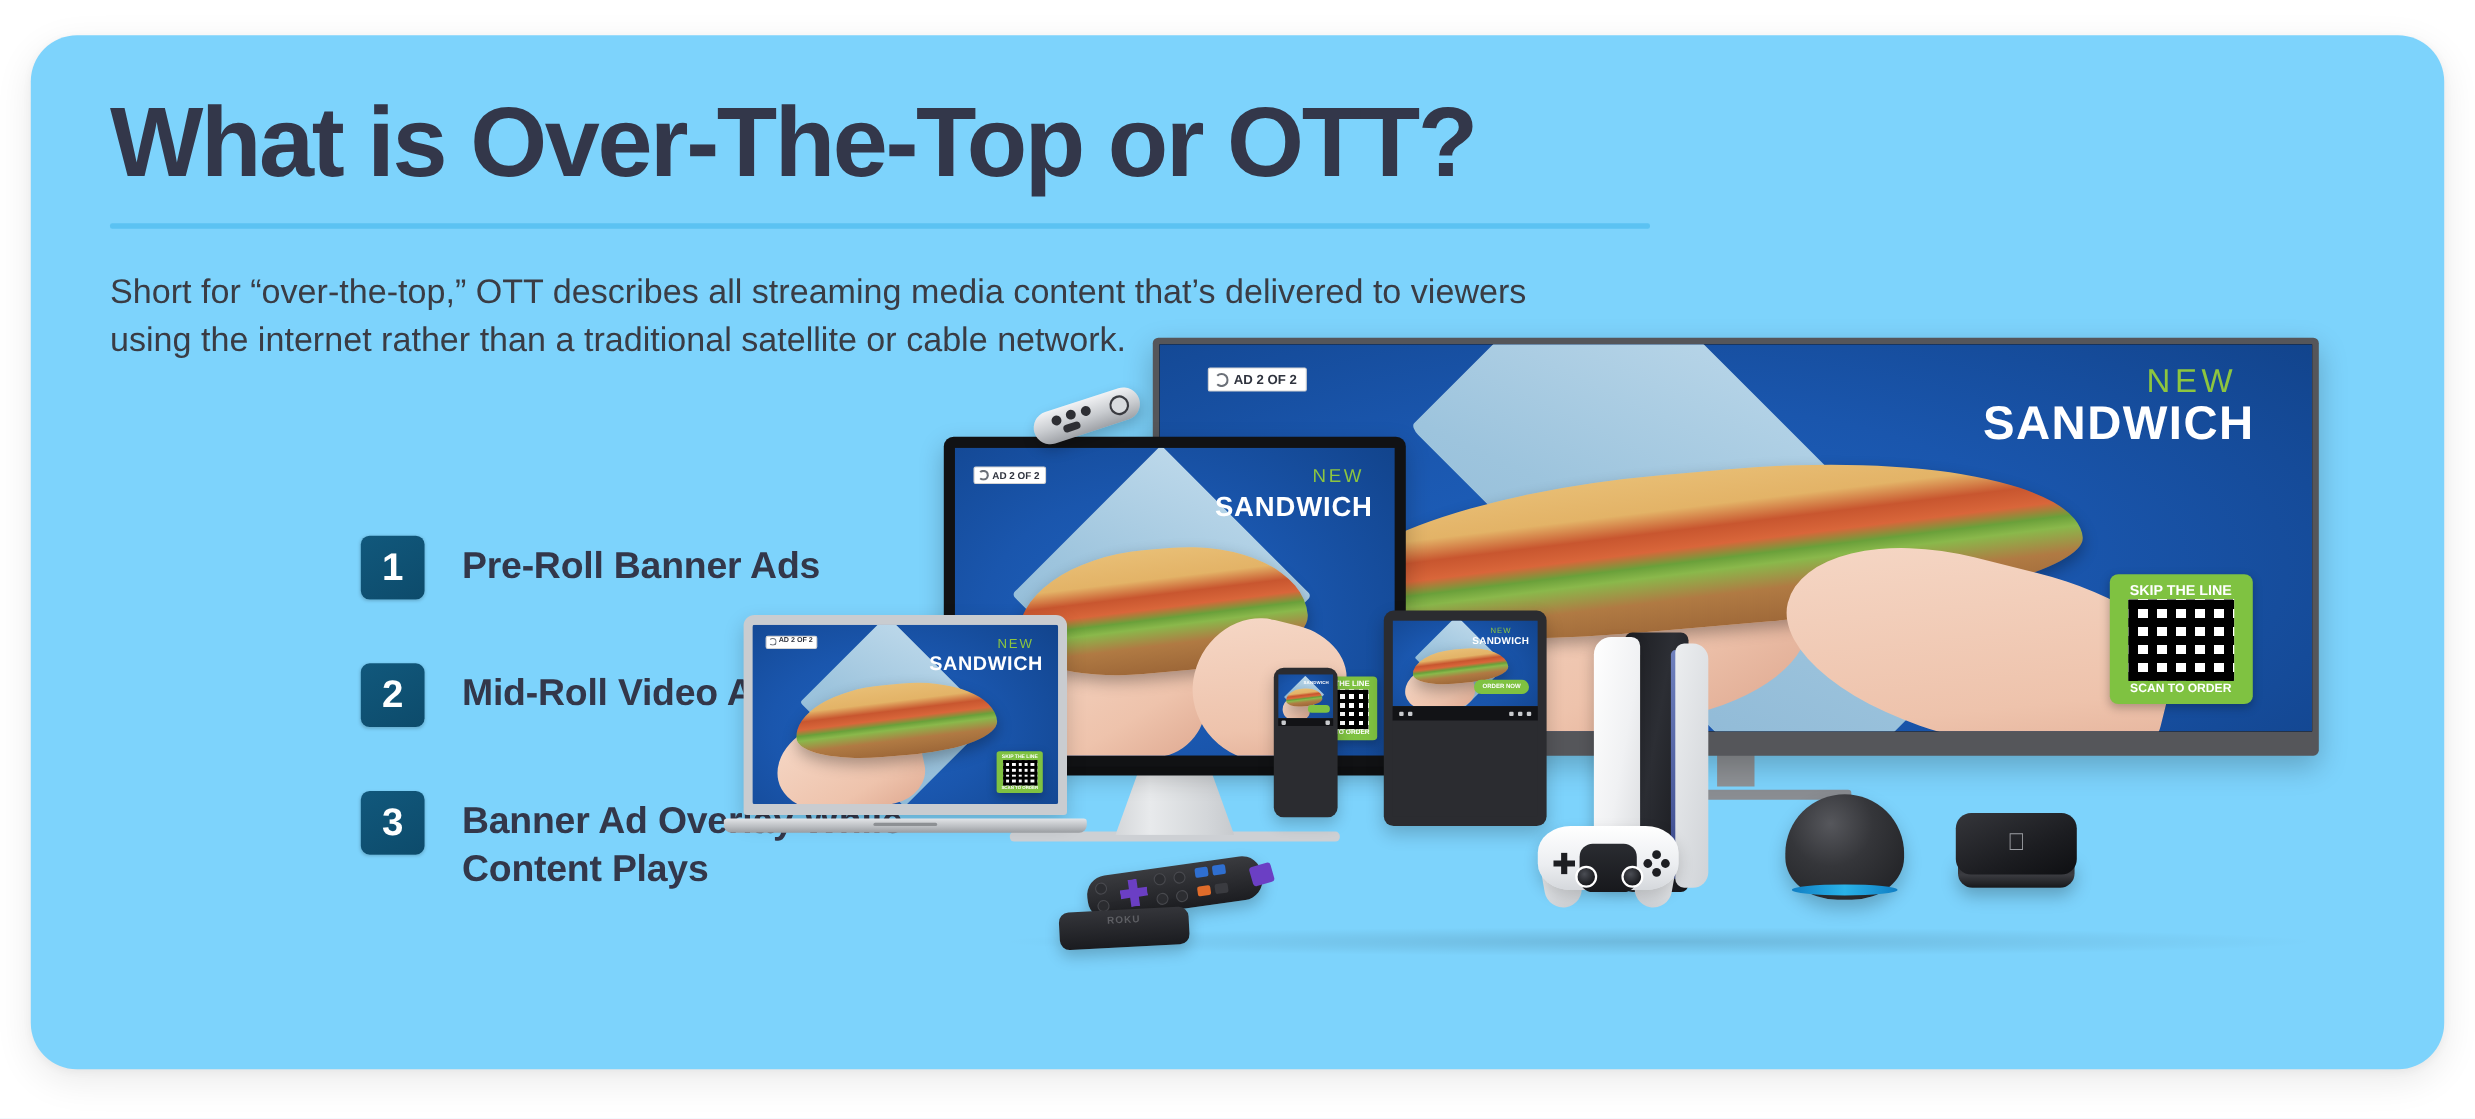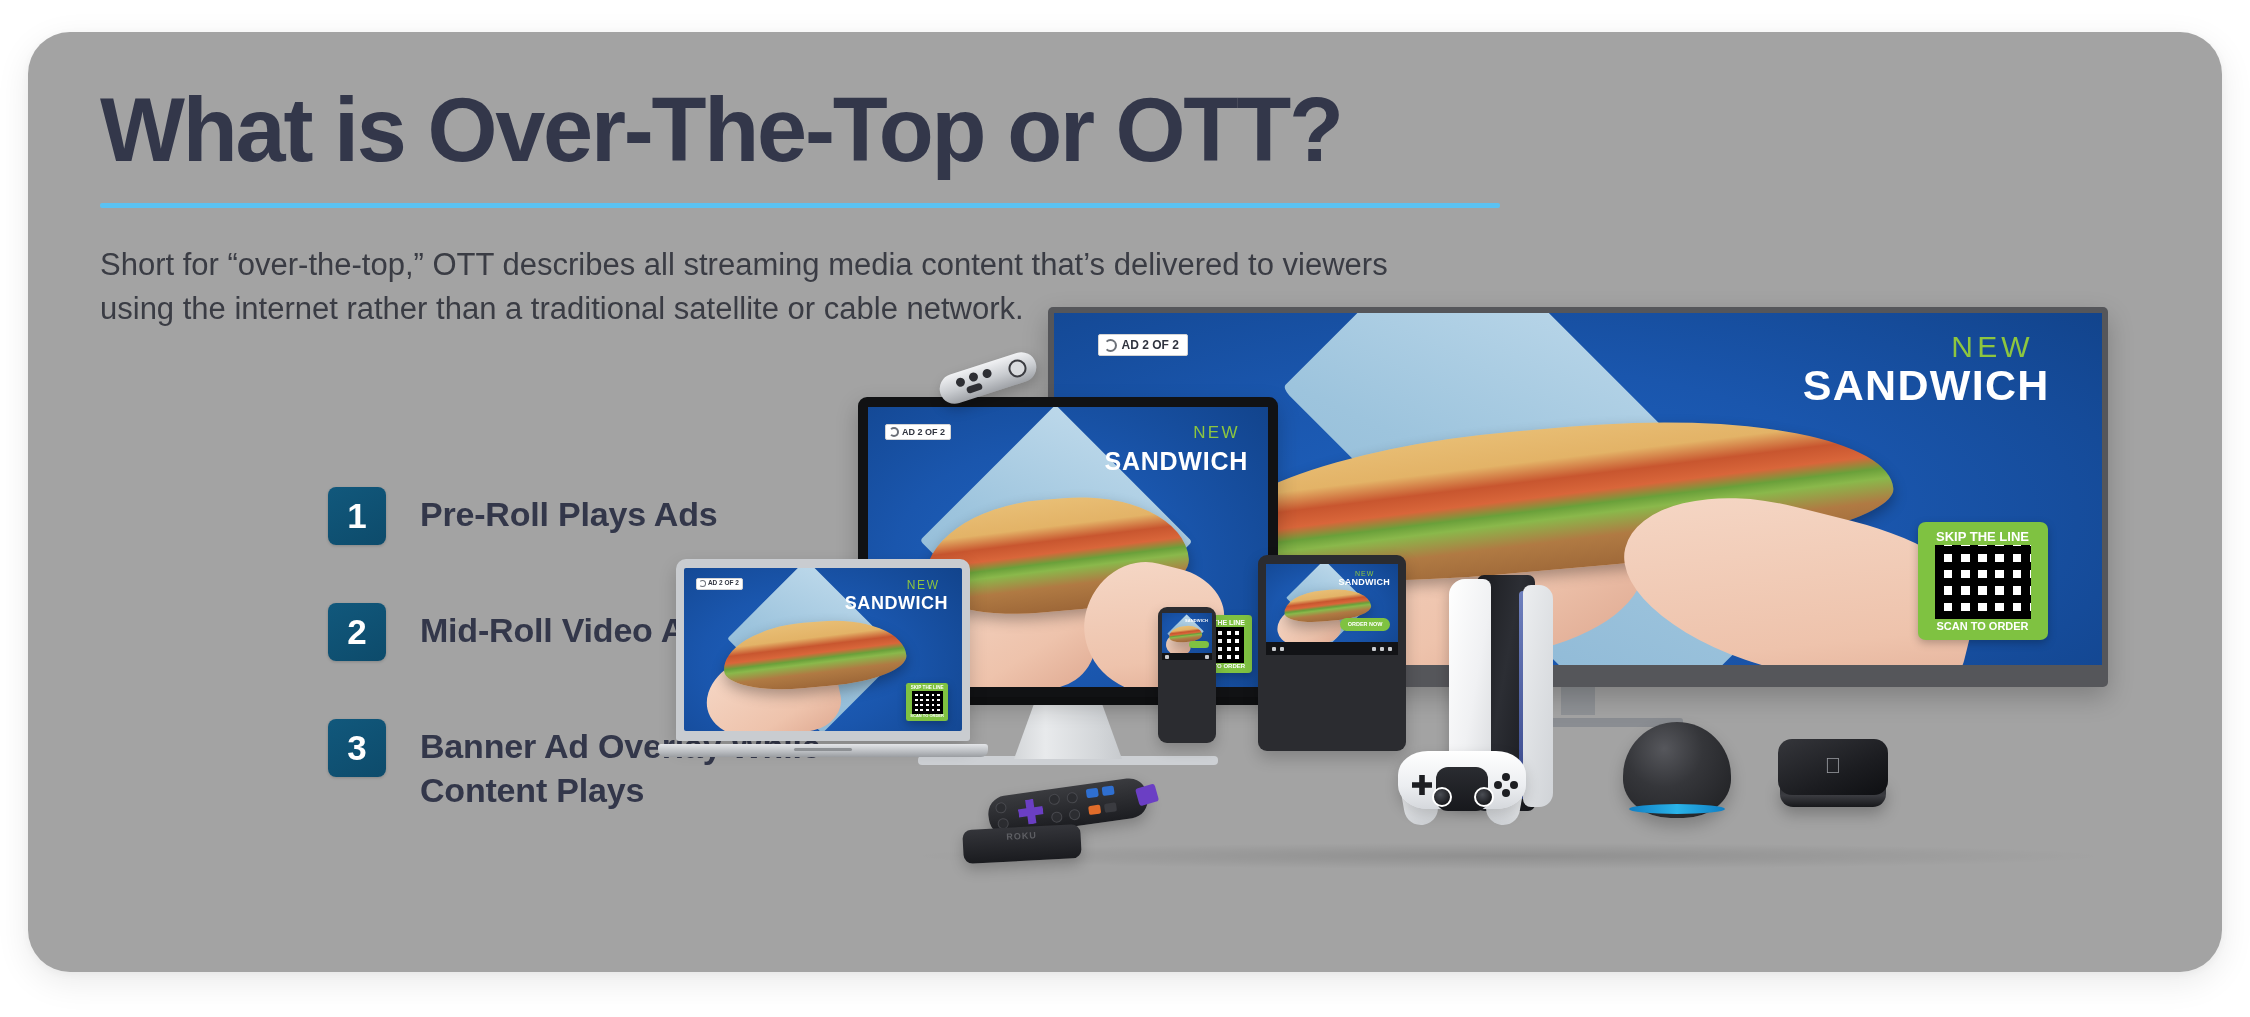--- a/index.html
+++ b/index.html
@@ -9,21 +9,21 @@
     background: #ffffff;
     font-family: "Liberation Sans", sans-serif;
     overflow: hidden;
   }
 
   
   #card {
     position: absolute;
     left: 28px; top: 32px;
     width: 2194px; height: 940px;
-    background: #a3a3a3;
+    background: #7dd3fc;
     border-radius: 42px;
     box-shadow: 0 10px 34px rgba(0,0,0,0.085), 0 2px 8px rgba(0,0,0,0.04);
     overflow: hidden;
   }
 
   
   #headline-block { position: absolute; left: 72px; top: 50px; width: 1420px; }
   #page-title {
     font-size: 90px;
     font-weight: 800;
@@ -469,21 +469,21 @@
   <div id="headline-block">
     <h1 id="page-title">What is Over-The-Top or OTT?</h1>
     <div id="title-rule"></div>
     <p id="intro-paragraph">Short for “over-the-top,” OTT describes all streaming media content that’s delivered to viewers using the internet rather than a traditional satellite or cable network.</p>
   </div>
 
   <div id="ott-list">
 
     <div class="list-item">
       <div class="item-badge">1</div>
-      <div class="item-label">Pre-Roll Plays Ads</div>
+      <div class="item-label">Pre-Roll Banner Ads</div>
     </div>
 
     <div class="list-item">
       <div class="item-badge">2</div>
       <div class="item-label">Mid-Roll Video Ads</div>
     </div>
 
     <div class="list-item">
       <div class="item-badge">3</div>
       <div class="item-label">Banner Ad Overlay While Content Plays</div>

